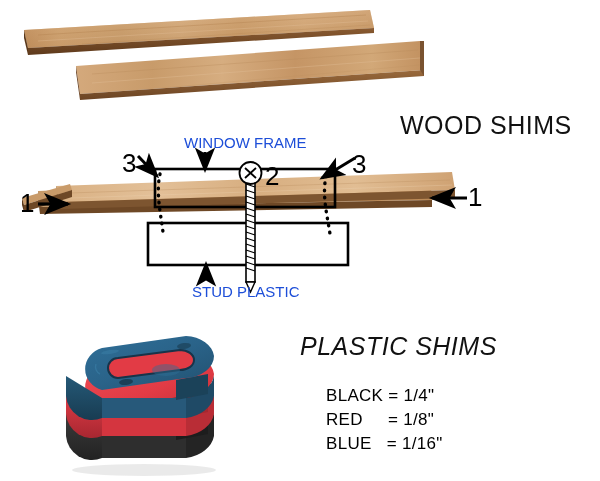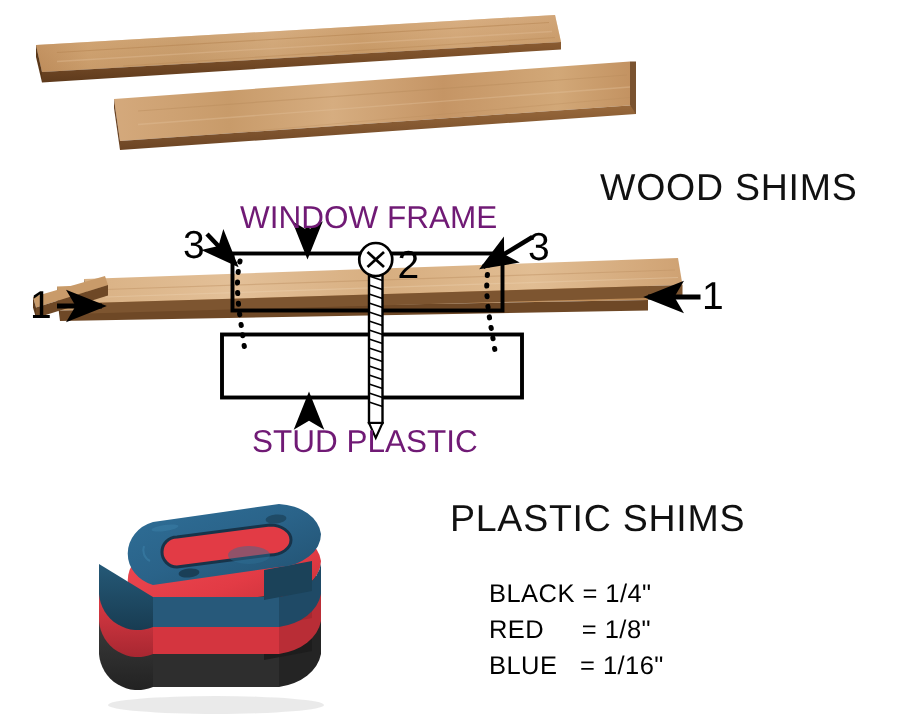--- a/index.html
+++ b/index.html
@@ -21,23 +21,24 @@
   .abs { position: absolute; }
   .title {
     font-family: "Liberation Sans", sans-serif;
     font-size: 25px;
     letter-spacing: 0.5px;
     color: #111111;
     white-space: nowrap;
   }
   .lbl {
     font-family: "Liberation Sans", sans-serif;
-    font-size: 21px;
-    color: #701a75;
+    font-size: 15px;
+    color: #1d4ed8;
     white-space: nowrap;
+    margin-left: 24px;
   }
   .num {
     font-family: "Liberation Sans", sans-serif;
     font-size: 26px;
     color: #000000;
     line-height: 1;
     white-space: nowrap;
   }
   .legend-row {
     font-family: "Liberation Sans", sans-serif;
@@ -291,21 +292,21 @@
         <ellipse cx="60" cy="34" rx="7" ry="3" fill="#17394f" opacity="0.85" transform="rotate(-6 60 34)"></ellipse>
         <ellipse cx="44" cy="4" rx="9" ry="2" fill="#3b7ea6" opacity="0.55" transform="rotate(-8 44 4)"></ellipse>
         <path d="M30,16 a8,8 0 0 0 4,10" fill="none" stroke="#3b7ea6" stroke-width="1.4" opacity="0.6"></path>
         <ellipse cx="100" cy="22" rx="14" ry="6" fill="#2e6e94" opacity="0.45"></ellipse>
       </g>
     </g>
 
     <ellipse cx="86" cy="142" rx="72" ry="6" fill="#d9d9d9" opacity="0.55"></ellipse>
   </svg>
 
-  <div class="abs title" style="left:300px; top:332px;">PLASTIC SHIMS</div>
+  <div class="abs title" style="left:300px; top:332px;font-style:italic;">PLASTIC SHIMS</div>
 
   <div class="abs" style="left:326px; top:386px;">
     <div class="legend-row">BLACK = 1/4"</div>
     <div class="legend-row" style="margin-top:4px;">RED     = 1/8"</div>
     <div class="legend-row" style="margin-top:4px;">BLUE   = 1/16"</div>
   </div>
 
 </div>
 
 </body></html>

